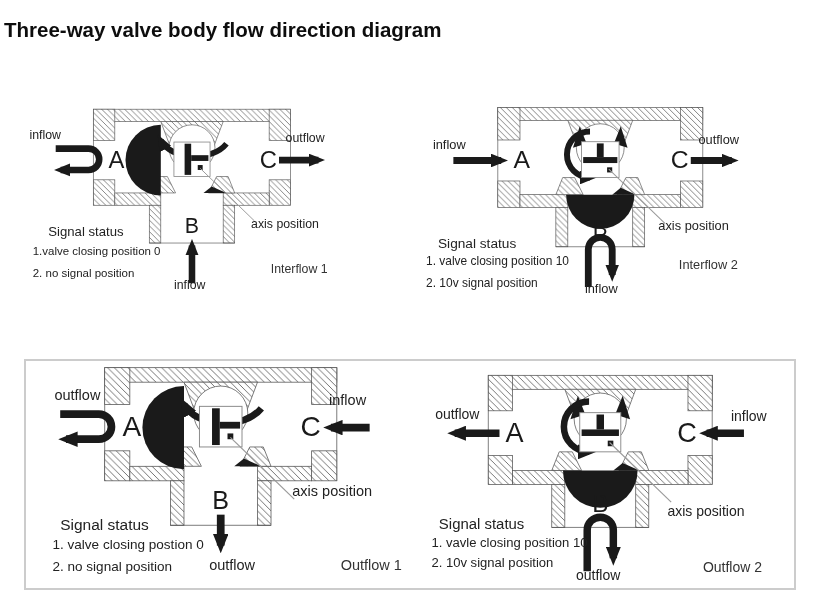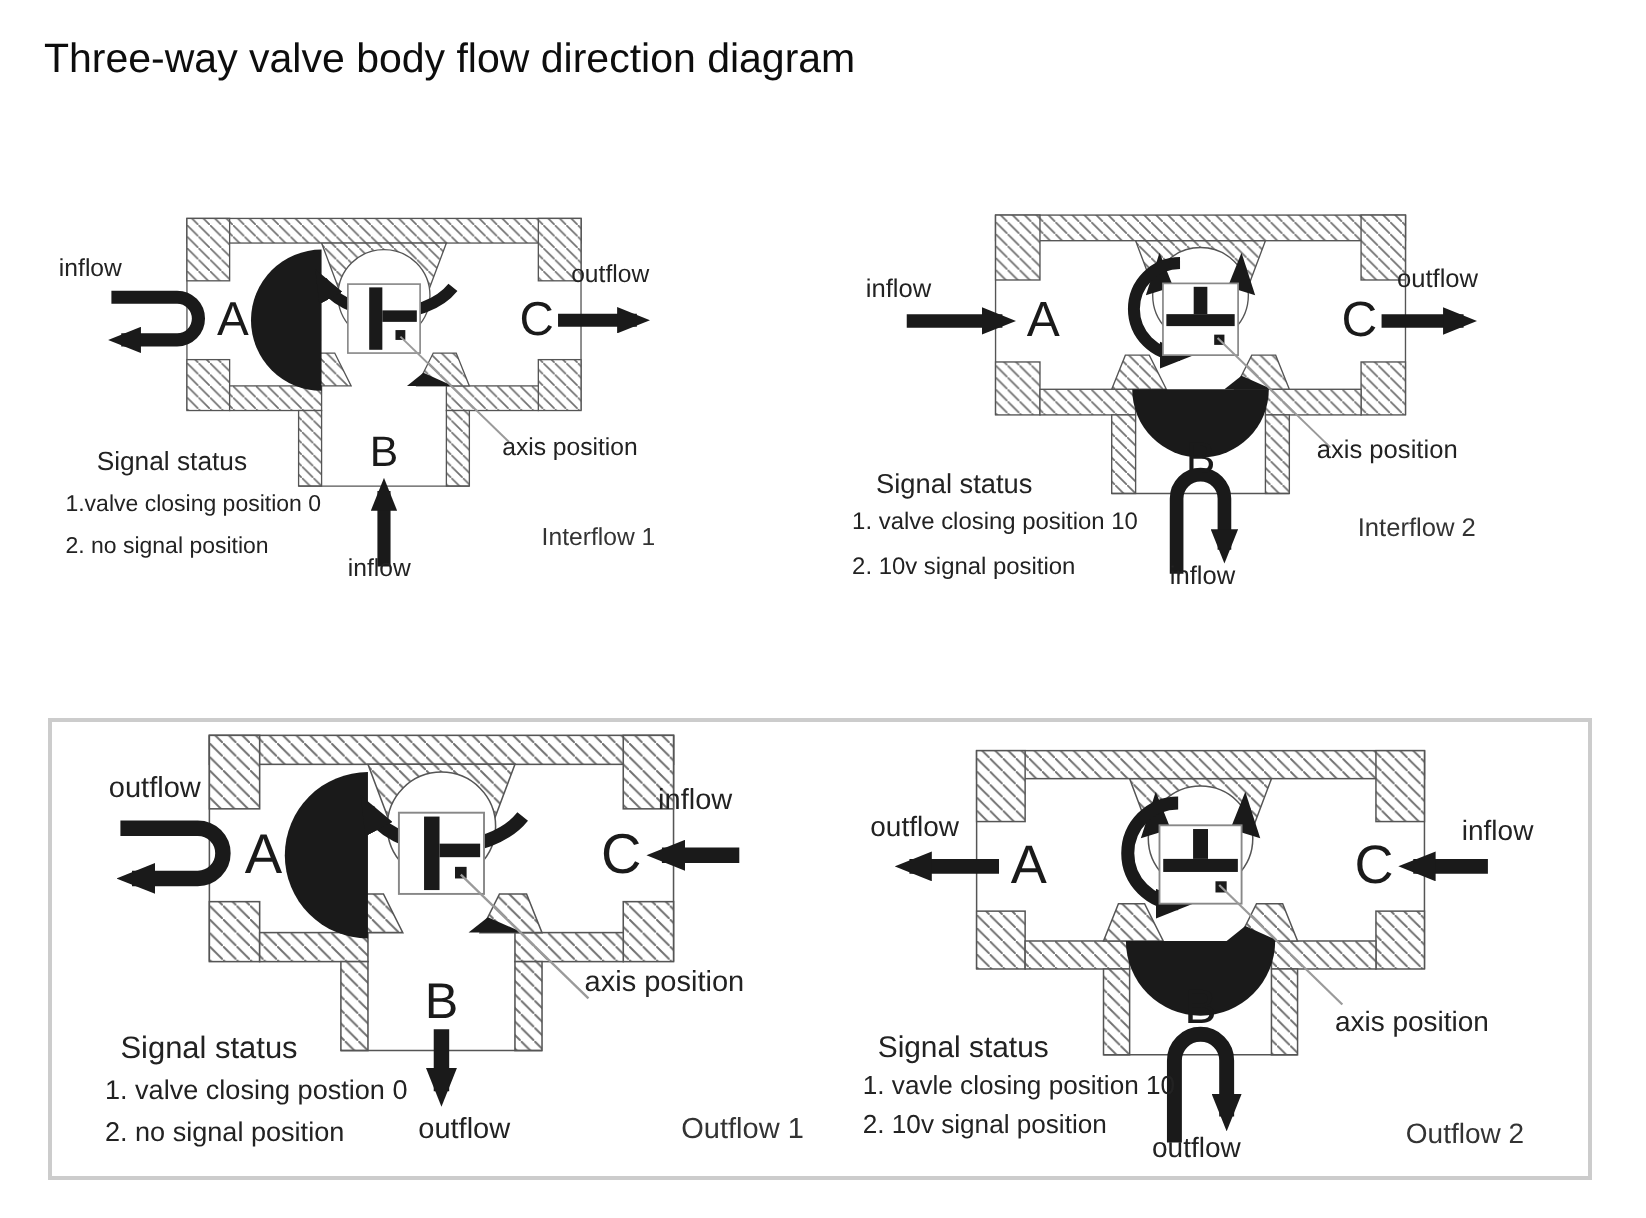--- a/index.html
+++ b/index.html
@@ -1,18 +1,18 @@
 <!DOCTYPE html>
 <html><head>
 <meta charset="utf-8">
 <style>
   html,body{margin:0;padding:0;background:#fff;}
   #canvas{position:relative;width:823px;height:609px;background:#fff;overflow:hidden;
           font-family:"Liberation Sans",sans-serif;color:#1a1a1a;}
-  .page-title{position:absolute;left:22px;top:18px;font-size:20.5px;font-weight:normal;color:#0d0d0d;}
+  .page-title{position:absolute;left:4px;top:18px;font-size:20.5px;font-weight:bold;color:#0d0d0d;}
   .group-box{position:absolute;left:24px;top:359px;width:768px;height:227px;border:2px solid #cccccc;background:#fff;}
   .diagram{position:absolute;width:380px;height:240px;transform-origin:0 0;}
   .d1{left:36px;top:101px;transform:scale(.821);}
   .d2{left:438px;top:99px;transform:scale(.854);}
   .d3{left:37px;top:358px;transform:scale(.967);}
   .d4{left:423px;top:366px;transform:scale(.933);}
   .diagram svg{position:absolute;left:0;top:0;overflow:visible;}
   .hatch{fill:url(#hatchpat);stroke:#555;stroke-width:.8;}
   .thinline{stroke:#555;stroke-width:.8;}
   .dome{fill:#fff;stroke:#555;stroke-width:.8;}

